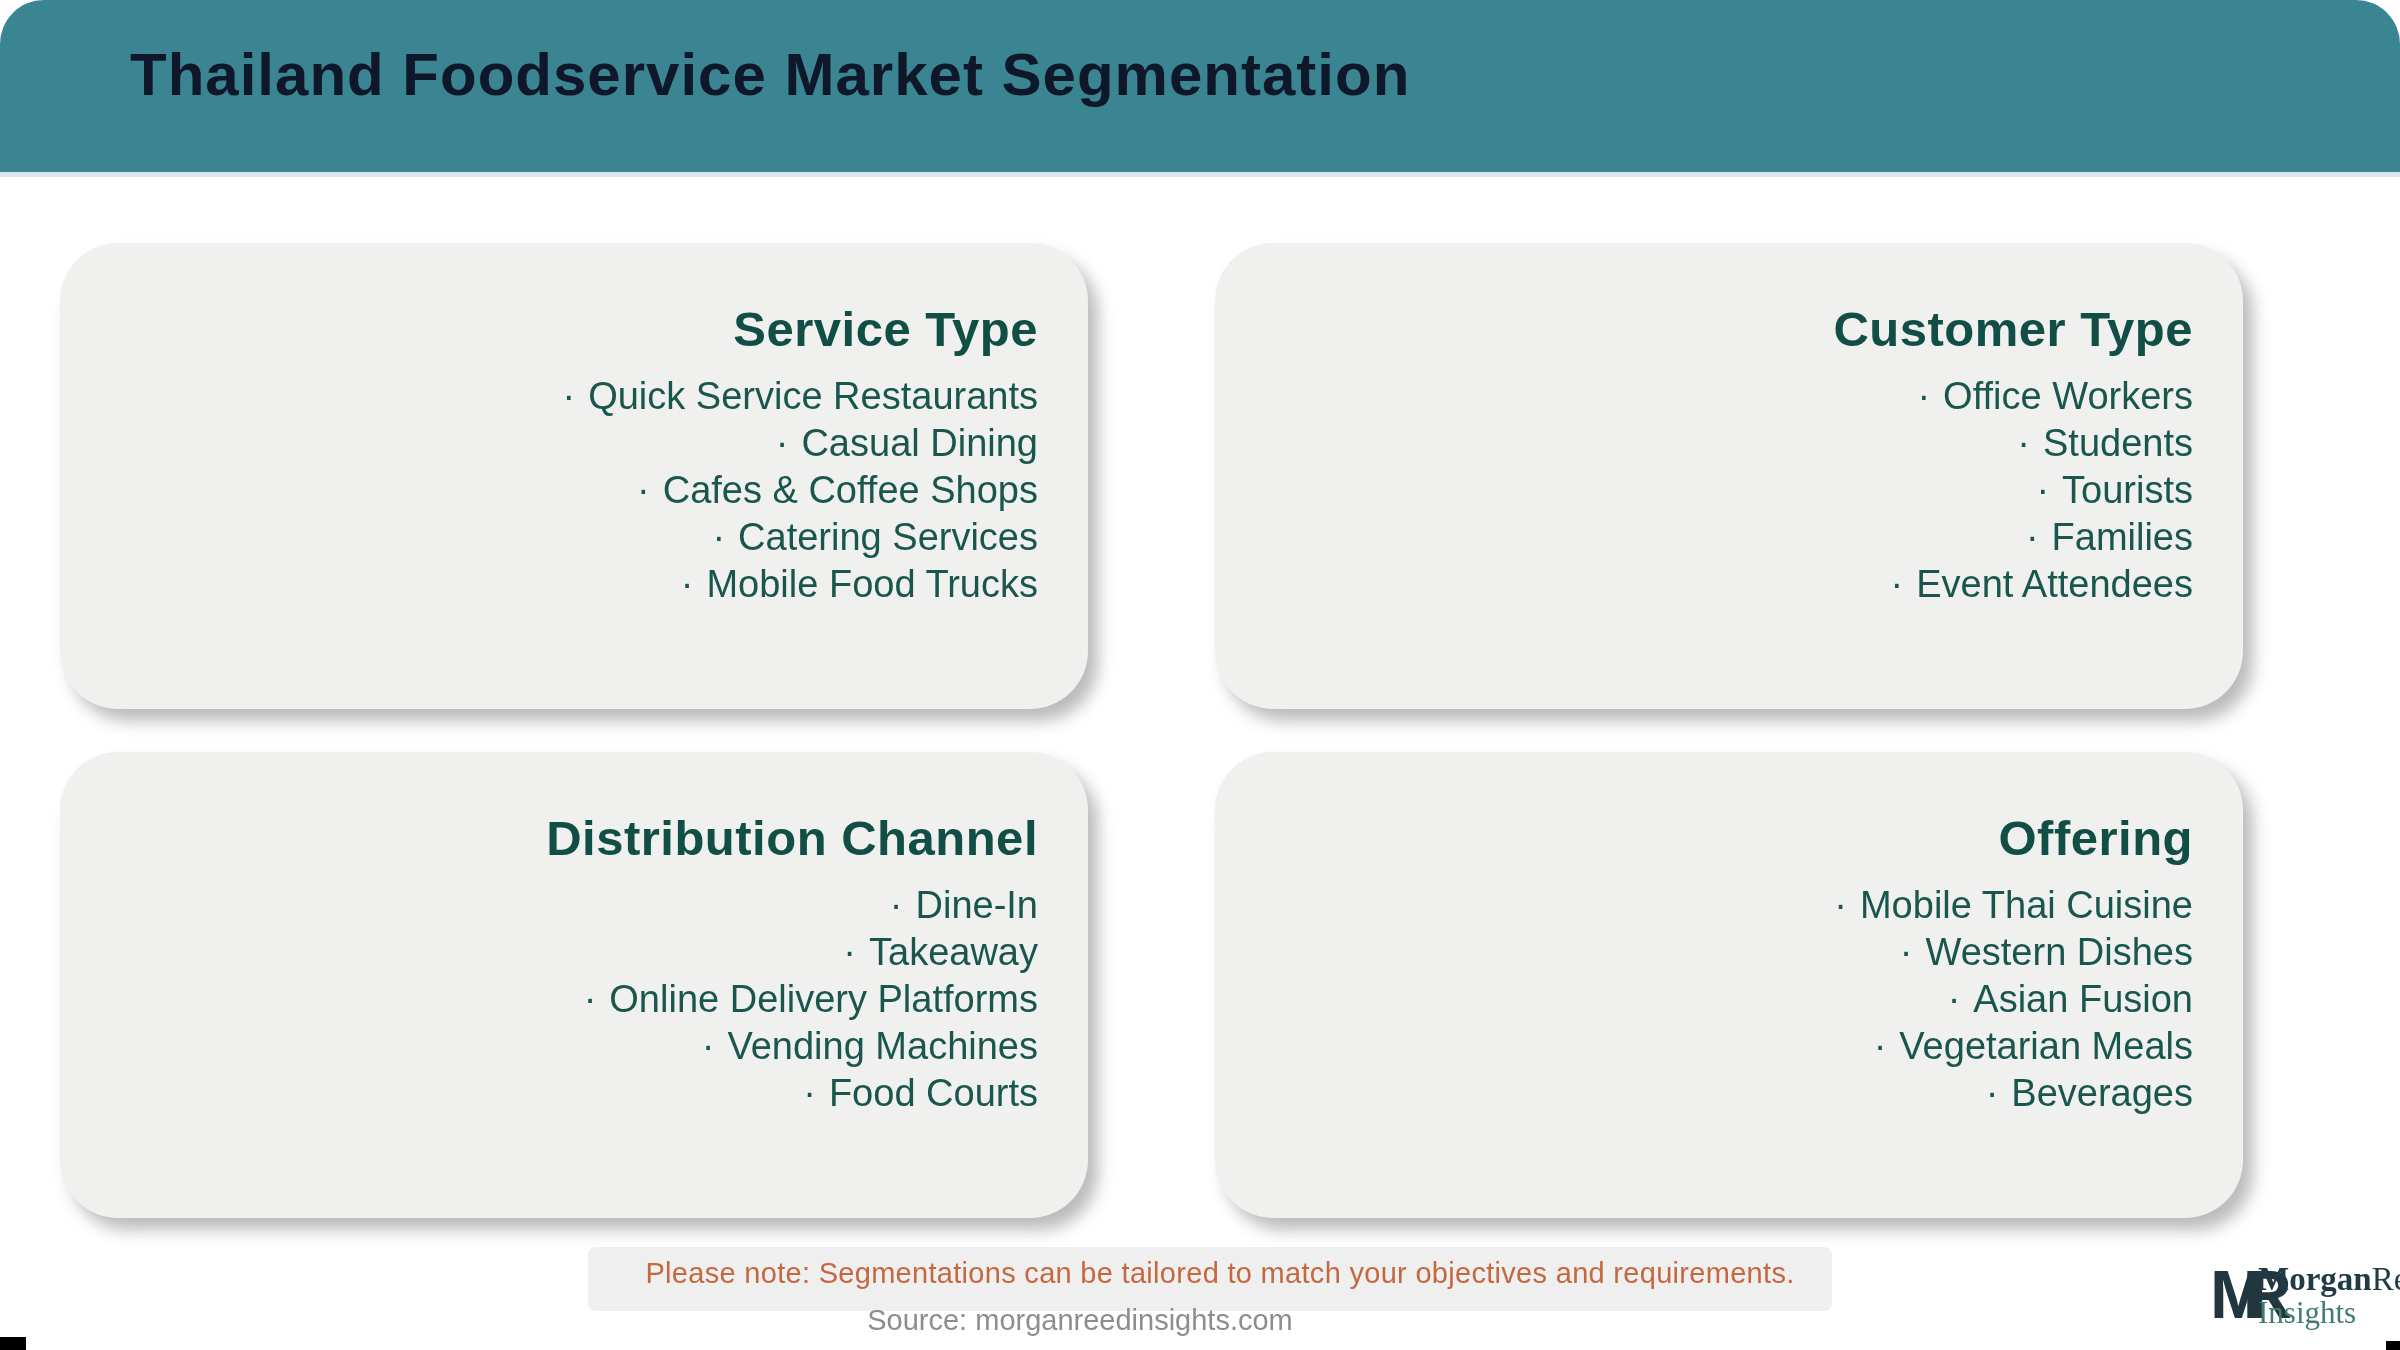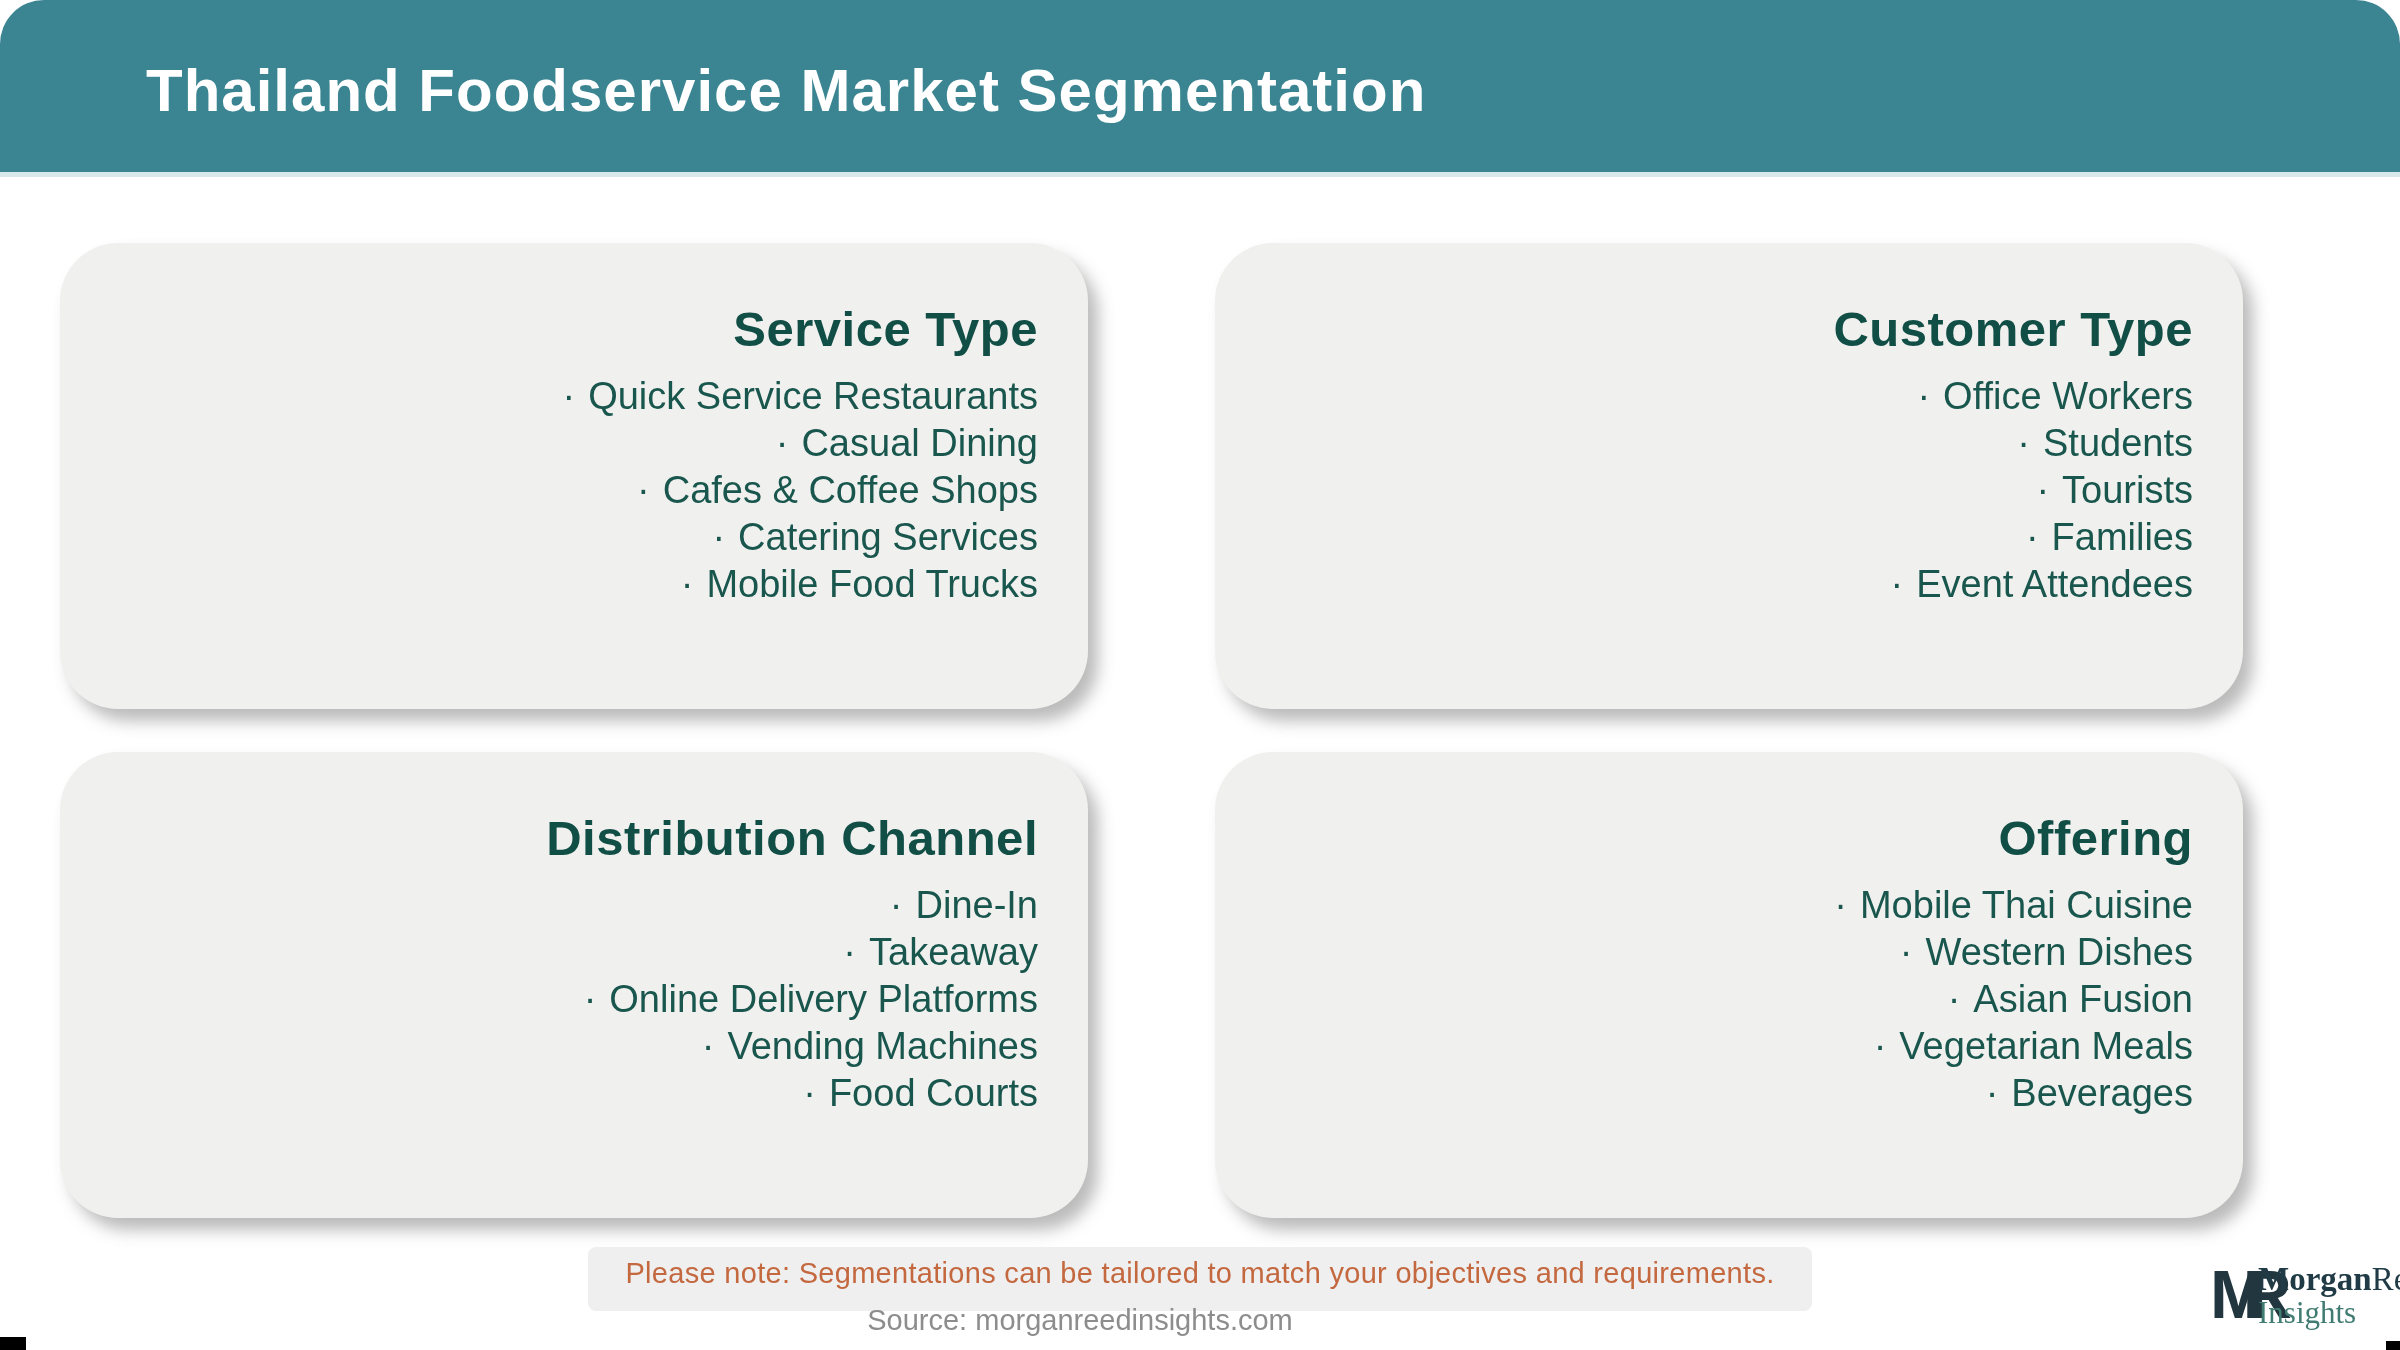--- a/index.html
+++ b/index.html
@@ -7,22 +7,22 @@
     position:relative;width:2400px;height:1350px;overflow:hidden;
     background:#ffffff;font-family:"Liberation Sans",sans-serif;
   }
   
   .titlebar{
     position:absolute;left:0;top:0;width:2400px;height:172px;
     background:#3a8591;border-radius:44px 44px 0 0;
     border-bottom:5px solid #d8e9ec;box-sizing:content-box;
   }
   .titlebar h1{
-    position:absolute;left:130px;top:40px;margin:16px;
-    font-size:60px;line-height:70px;font-weight:bold;color:#ffffff;
+    position:absolute;left:130px;top:40px;margin:0;
+    font-size:60px;line-height:70px;font-weight:bold;color:#0f172a;
     letter-spacing:1px;
   }
   
   .card{
     position:absolute;width:1028px;height:466px;box-sizing:border-box;
     background:#f0f0ee;border-radius:58px;
     padding:56px 50px 0 203px;
     box-shadow:10px 12px 16px rgba(104,104,104,0.45);
     text-align:right;
   }
@@ -35,21 +35,21 @@
     color:#114e46;letter-spacing:0.5px;
   }
   .card-list{list-style:none;margin:0;padding:0;}
   .card-item{
     font-size:38px;line-height:47px;color:#19564d;white-space:nowrap;
   }
   .dot{display:inline-block;margin-right:13px;color:#19564d;}
   
   .note{
     position:absolute;left:588px;top:1247px;width:1224px;height:64px;
-    background:#efefef;border-radius:8px;text-align:center;
+    background:#efefef;border-radius:8px;text-align:center;padding-left:20px;
   }
   .note span{
     font-size:29px;line-height:52px;color:#c4683f;letter-spacing:0.3px;
   }
   .source{
     position:absolute;left:0;top:1303px;width:2160px;text-align:center;
     font-size:29px;line-height:34px;color:#8d8d8d;
   }
   
   .logo{position:absolute;left:2165px;top:1258px;height:80px;}

